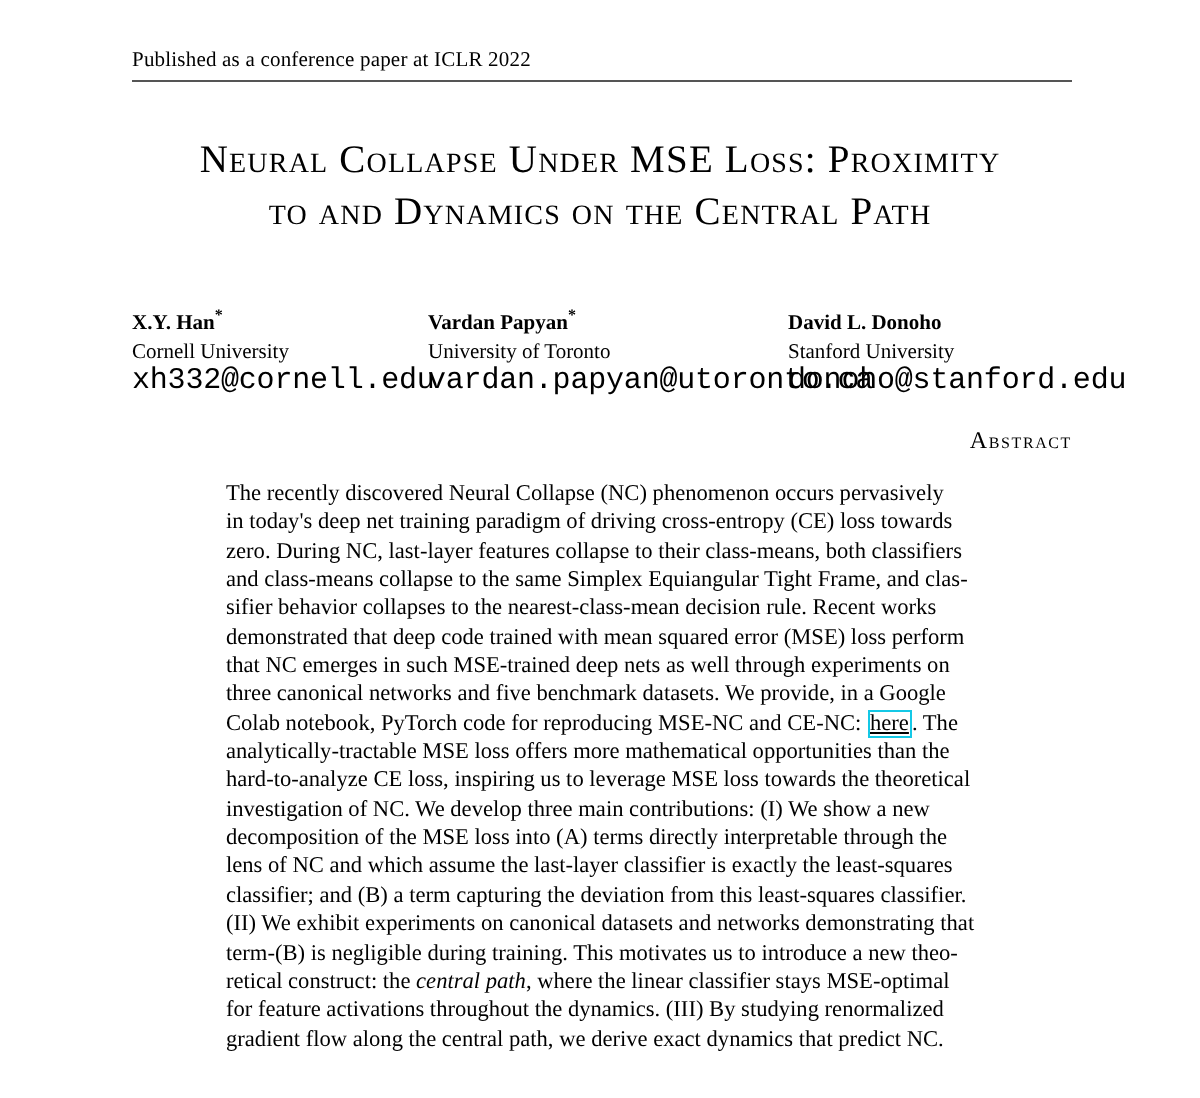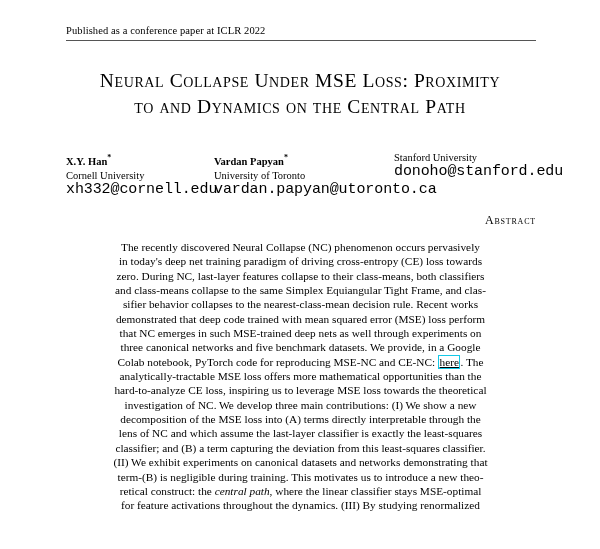--- a/index.html
+++ b/index.html
@@ -107,21 +107,20 @@
     position: absolute;
     left: 113px;
     top: 240px;
     width: 375px;
   }
   .abs-line {
     font-size: 11.3px;
     line-height: 14.35px;
     white-space: nowrap;
     letter-spacing: 0px;
-    text-align: center;
   }
   .link-box {
     border: 1px solid #c2410c;
     color: #000000;
     text-decoration: underline;
     padding: 0 0.5px;
     line-height: 1;
   }
   .ital { font-style: italic; }
 </style>
@@ -143,20 +142,21 @@
     <div class="author-name"><span>X.Y. Han</span><span class="star">*</span></div>
     <div class="author-affil">Cornell University</div>
     <div class="author-email">xh332@cornell.edu</div>
   </div>
   <div class="author-col c1">
     <div class="author-name"><span>Vardan Papyan</span><span class="star">*</span></div>
     <div class="author-affil">University of Toronto</div>
     <div class="author-email">vardan.papyan@utoronto.ca</div>
   </div>
   <div class="author-col c2">
+    <div class="author-name"><span>David L. Donoho</span><span class="star"></span></div>
     <div class="author-affil">Stanford University</div>
     <div class="author-email">donoho@stanford.edu</div>
   </div>
 </div>
 
 <div class="abstract-heading">Abstract</div>
 
 <div class="abstract-body">
   <div class="abs-line">The recently discovered Neural Collapse (NC) phenomenon occurs pervasively</div>
   <div class="abs-line">in today's deep net training paradigm of driving cross-entropy (CE) loss towards</div>
@@ -174,13 +174,14 @@
   <div class="abs-line">investigation of NC. We develop three main contributions:  (I) We show a new</div>
   <div class="abs-line">decomposition of the MSE loss into (A) terms directly interpretable through the</div>
   <div class="abs-line">lens of NC and which assume the last-layer classifier is exactly the least-squares</div>
   <div class="abs-line">classifier; and (B) a term capturing the deviation from this least-squares classifier.</div>
   <div class="abs-line">(II) We exhibit experiments on canonical datasets and networks demonstrating that</div>
   <div class="abs-line">term-(B) is negligible during training. This motivates us to introduce a new theo-</div>
 
   <div class="abs-line"><span>retical construct: the </span><span class="ital">central path</span><span>, where the linear classifier stays MSE-optimal</span></div>
 
   <div class="abs-line">for feature activations throughout the dynamics. (III) By studying renormalized</div>
+  <div class="abs-line">gradient flow along the central path, we derive exact dynamics that predict NC.</div>
 </div>
 
 </body></html>

